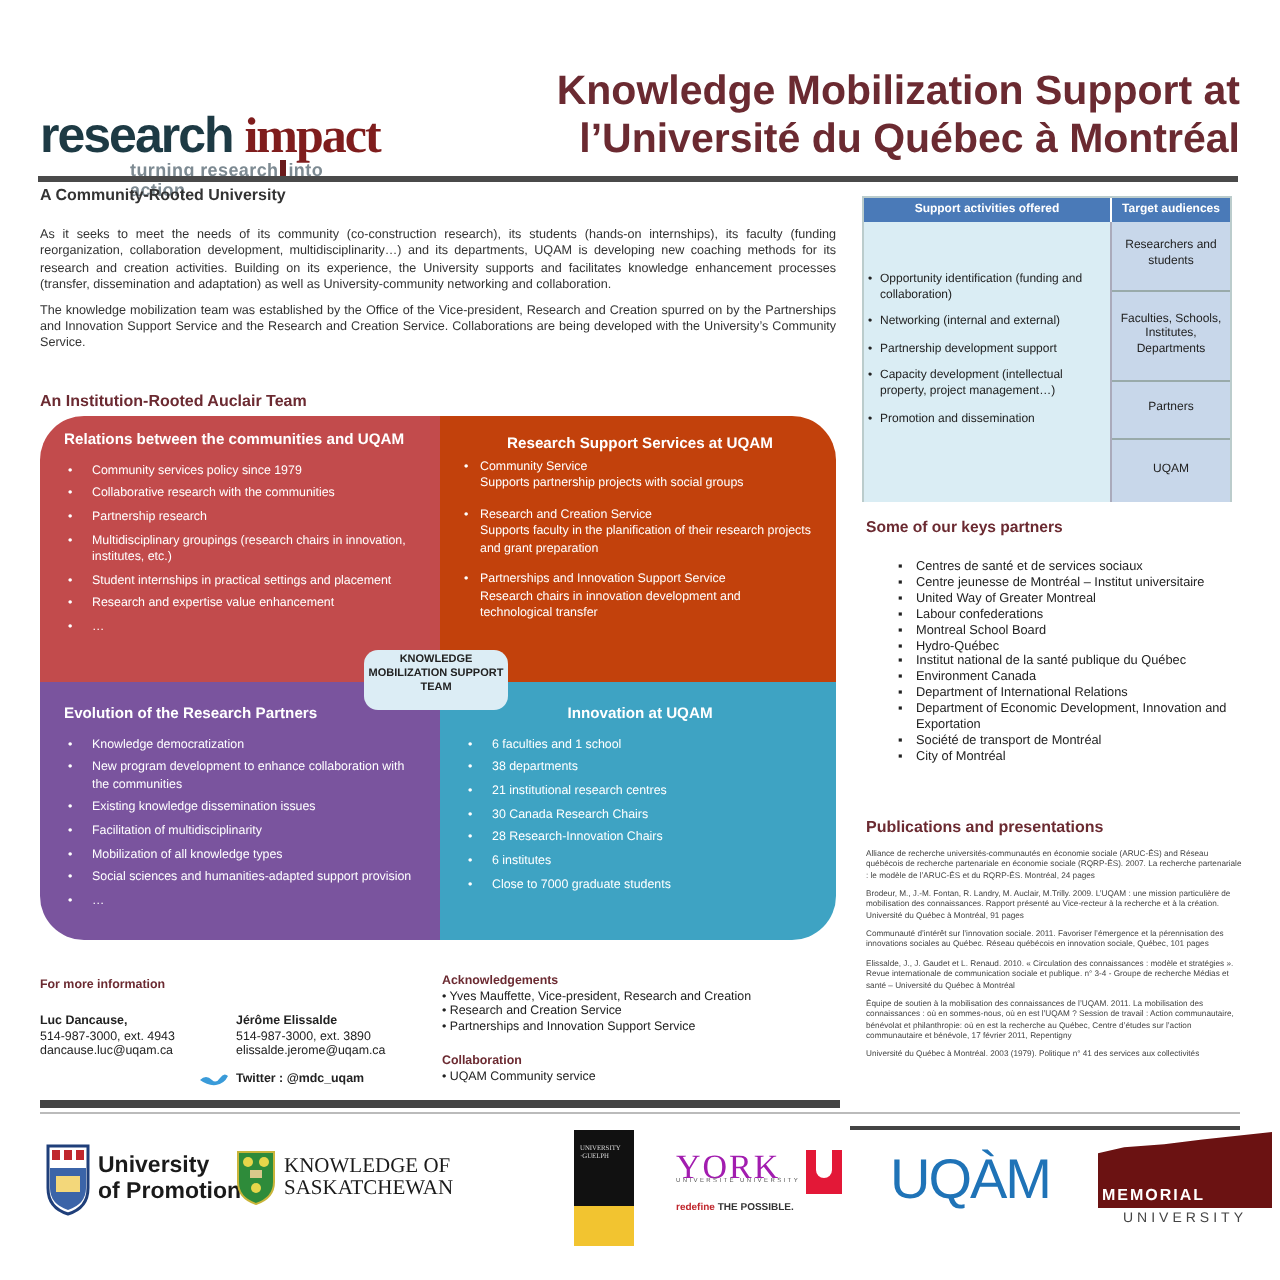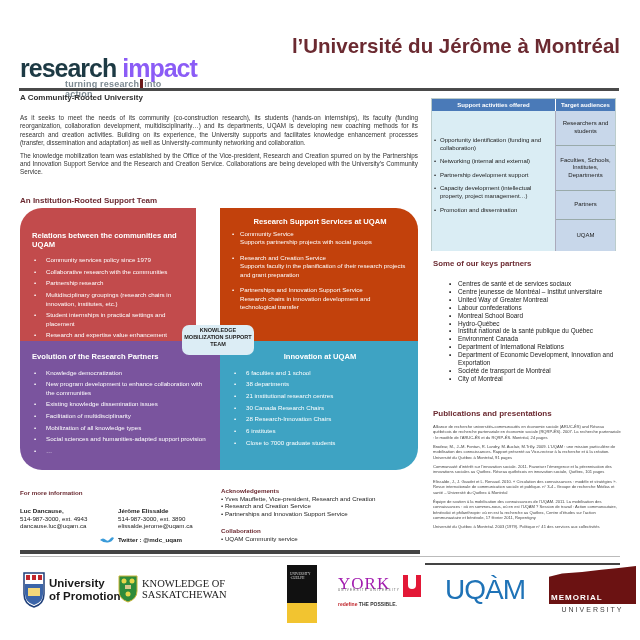--- a/index.html
+++ b/index.html
@@ -1,39 +1,39 @@
 <!DOCTYPE html>
 <html><head>
 <meta charset="utf-8">
 <style>
   * { box-sizing: border-box; margin: 0; padding: 0; }
   html, body { width: 640px; height: 640px; background: #fff; overflow: hidden; }
   body { font-family: "Liberation Sans", sans-serif; color: #222; position: relative; }
 
   .logo-ri { position: absolute; left: 20px; top: 57px; width: 165px; }
   .logo-ri .big { font-family: "Liberation Sans", sans-serif; font-weight: bold; font-size: 25px; letter-spacing: -1px; line-height: 22px; color: #1d3a44; }
-  .logo-ri .big .imp { color: #8b5cf6; }
+  .logo-ri .big .imp { color: #7f1d1d; font-family: Liberation Serif, serif; }
   .logo-ri .tag { font-size: 9px; font-weight: bold; color: #7d8a92; line-height: 10px; margin-left: 45px; letter-spacing: 0.2px; }
   .logo-ri .tag span.bar { display:inline-block; width: 3px; height: 9px; background:#6b1a1a; vertical-align: -1px; margin: 0 1px; }
 
   .title { position: absolute; left: 240px; top: 34px; width: 380px; text-align: right; color: #6b2a31; font-weight: bold; font-size: 20.5px; line-height: 24px; }
 
   .rule-top { position: absolute; left: 19px; top: 88px; width: 600px; height: 3px; background: #4a4a4a; }
 
   .sec-head { position: absolute; color: #6b2a31; font-weight: bold; }
   .h-community { left: 20px; top: 93px; font-size: 8px; color: #333; text-align: center; }
   .intro { position: absolute; left: 20px; top: 114px; width: 398px; font-size: 6.3px; line-height: 8.4px; text-align: justify; color: #333; }
   .intro p { margin-bottom: 4px; }
 
   .h-team { left: 20px; top: 196px; font-size: 8px; }
 
   
   .quads { position: absolute; left: 20px; top: 208px; width: 398px; height: 262px; }
   .quad { position: absolute; color: #fff; font-size: 6.2px; line-height: 8.5px; }
-  .q-red { left: 0; top: 0; width: 176px; height: 133px; background: #c24b4c; border-top-left-radius: 22px; padding: 24px 10px 0 12px; }
+  .q-red { left: 0; top: 0; width: 200px; height: 133px; background: #c24b4c; border-top-left-radius: 22px; padding: 8px 10px 0 12px; }
   .q-green { left: 200px; top: 0; width: 198px; height: 133px; background: #c2410c; border-top-right-radius: 22px; padding: 10px 10px 0 12px; }
   .q-purple { left: 0; top: 133px; width: 200px; height: 129px; background: #7a549e; border-bottom-left-radius: 22px; padding: 12px 10px 0 12px; }
   .q-blue { left: 200px; top: 133px; width: 198px; height: 129px; background: #3ea3c3; border-bottom-right-radius: 22px; padding: 12px 10px 0 12px; }
   .quad h3 { font-size: 7.6px; font-weight: bold; margin-bottom: 7px; }
   .q-green h3, .q-blue h3 { text-align: center; }
   .q-green h3 { margin-bottom: 3px; }
   .quad ul { list-style: none; }
   .quad li { position: relative; padding-left: 14px; margin-bottom: 3.2px; }
   .quad li::before { content: "\2022"; position: absolute; left: 2px; top: 0; }
   .q-green li { padding-left: 8px; margin-bottom: 7px; }
@@ -105,31 +105,32 @@
   .l-mun .uni { font-size: 7px; color: #444; letter-spacing: 2px; text-align: center; margin-top: 2px; }
 </style>
 </head>
 <body>
 
 <div class="logo-ri">
   <div class="big"><span>research</span>&nbsp;<span class="imp">impact</span></div>
   <div class="tag"><span>turning research</span><span class="bar"></span><span>into action</span></div>
 </div>
 <div class="title">
-  <div>l’Université du Jérôme à Montréal</div>
+  <div>Knowledge Mobilization Support at</div>
+  <div>l’Université du Québec à Montréal</div>
 </div>
 <div class="rule-top"></div>
 
 <div class="sec-head h-community">A Community-Rooted University</div>
 <div class="intro">
   <p>As it seeks to meet the needs of its community (co-construction research), its students (hands-on internships), its faculty (funding reorganization, collaboration development, multidisciplinarity…) and its departments, UQAM is developing new coaching methods for its research and creation activities. Building on its experience, the University  supports and facilitates knowledge enhancement processes (transfer, dissemination and adaptation) as well as University-community networking and collaboration.</p>
   <p>The knowledge mobilization team was established by the Office of the Vice-president, Research and Creation spurred on by the Partnerships and Innovation Support Service and the Research and Creation Service. Collaborations are being developed with the University’s Community Service.</p>
 </div>
 
-<div class="sec-head h-team">An Institution-Rooted Support Team</div>
+<div class="sec-head h-team">An Institution-Rooted Auclair Team</div>
 <div class="quads">
   <div class="quad q-red">
     <h3>Relations between the communities and UQAM</h3>
     <ul>
       <li>Community services policy since 1979</li>
       <li>Collaborative research with the communities</li>
       <li>Partnership research</li>
       <li>Multidisciplinary groupings (research chairs in innovation, institutes, etc.)</li>
       <li>Student internships in practical settings and placement</li>
       <li>Research and expertise value enhancement</li>

